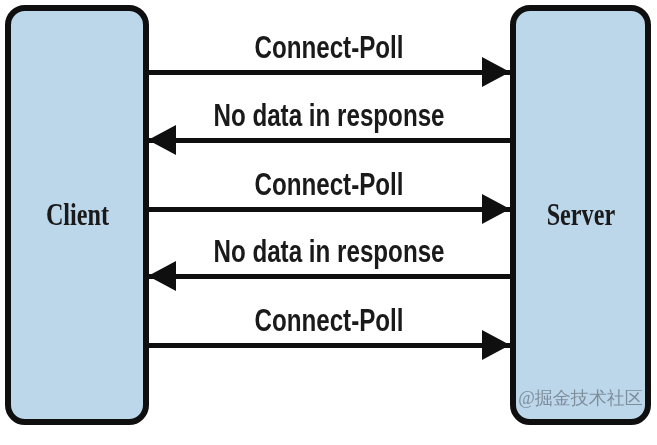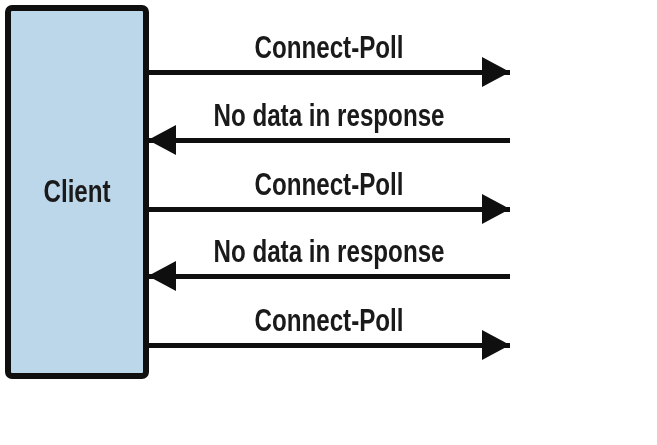--- a/index.html
+++ b/index.html
@@ -19,27 +19,28 @@
   }
   .stage {
     position: absolute;
     left: 0; top: 0;
     width: 657px; height: 445px;
     background: var(--bg);
   }
   .node-box {
     position: absolute;
     top: 5px;
-    height: 374px;
+    height: 420px;
     background: var(--box-fill);
     border: 6px solid var(--stroke);
-    border-radius: 7px;
+    border-radius: 20px;
     display: flex;
     align-items: center;
     justify-content: center;
+    font-family: Liberation Serif, serif;
   }
   .node-box.client { left: 5px;   width: 144px; }
   .node-box.server { left: 510px; width: 141px; }
   .node-label {
     font-size: 31px;
     font-weight: 700;
     color: var(--text);
     transform: scaleX(0.78);
     white-space: nowrap;
     letter-spacing: 0px;
@@ -102,20 +103,24 @@
 </style>
 </head>
 <body>
 
 <div class="stage">
 
   <div class="node-box client">
     <div class="node-label">Client</div>
   </div>
 
+  <div class="node-box server">
+    <div class="node-label">Server</div>
+    <div class="watermark">@掘金技术社区</div>
+  </div>
 
   <div class="messages-layer">
       <div class="row" style="top: 29px;">
         <div class="msg-label">Connect-Poll</div>
         <div class="line"></div>
         <div class="head head-right"></div>
       </div>
       <div class="row" style="top: 97px;">
         <div class="msg-label">No data in response</div>
         <div class="line"></div>

